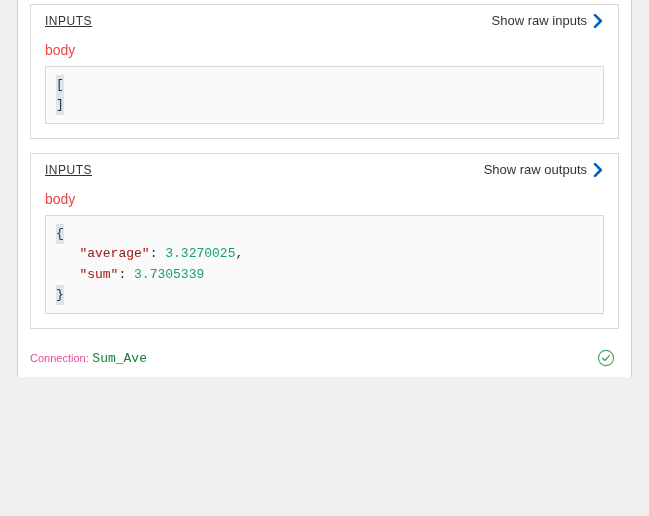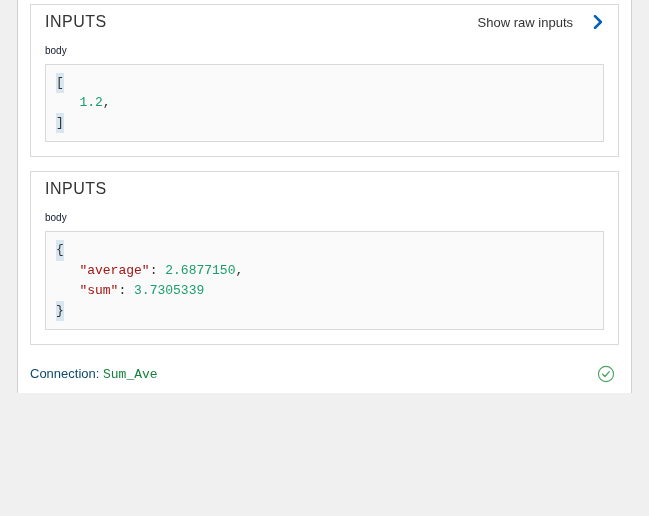--- a/index.html
+++ b/index.html
@@ -27,43 +27,44 @@
       padding: 8px 14px 14px 14px;
       background: #ffffff;
     }
     .panel-header {
       display: flex;
       justify-content: space-between;
       align-items: center;
       margin-bottom: 14px;
     }
     .panel-title {
-      font-size: 16px;
+      font-size: 12px;
       letter-spacing: 0.5px;
       color: #333;
       font-weight: 400;
+      text-decoration: underline;
     }
     .show-raw {
       display: flex;
       align-items: center;
-      gap: 20px;
+      gap: 6px;
       color: #333;
       font-size: 13px;
       cursor: pointer;
       user-select: none;
     }
     .chevron {
       display: inline-flex;
       align-items: center;
       justify-content: center;
     }
     .chevron svg { width: 11px; height: 14px; }
     .body-label {
-      font-size: 10px;
-      color: #0f172a;
+      font-size: 14px;
+      color: #ef4444;
       margin-bottom: 8px;
       font-weight: 400;
     }
     .code-box {
       border: 1px solid #d9d9d9;
       background: #fafafa;
       padding: 8px 10px;
       font-family: Consolas, "Courier New", monospace;
       font-size: 13px;
       line-height: 1.55;
@@ -76,21 +77,21 @@
     }
     .tok-num { color: #1a9e6d; }
     .tok-str { color: #a31515; }
     .tok-punct { color: #333; }
     .footer {
       display: flex;
       justify-content: space-between;
       align-items: center;
       padding: 6px 4px 10px 0;
     }
-    .conn-label { color: #0c4a6e; font-size: 13px; }
+    .conn-label { color: #ec4899; font-size: 11px; }
     .conn-name { color: #15803d; font-family: Consolas, "Courier New", monospace; font-size: 13px; }
     .status-icon { display: inline-flex; }
     .status-icon svg { width: 18px; height: 18px; }
   </style>
 </head>
 <body>
 
 <div class="outer">
 
   <div class="panel">
@@ -101,33 +102,40 @@
         <span class="chevron">
           <svg viewBox="0 0 8 12" fill="none">
               <path d="M1 1 L6 6 L1 11" stroke="#0160b8" stroke-width="2.2" stroke-linecap="round" stroke-linejoin="round"></path>
             </svg>
         </span>
       </div>
     </div>
     <div class="body-label">body</div>
     <div class="code-box">
       <div class="line"><span class="hl-hi tok-punct">[</span></div>
-      <div class="line">   <span class="tok-num">1.2</span><span class="tok-punct">,</span></div>
       <div class="line"><span class="hl-hi tok-punct">]</span></div>
     </div>
   </div>
 
   <div class="panel">
     <div class="panel-header">
       <div class="panel-title">INPUTS</div>
+      <div class="show-raw">
+        <span>Show raw outputs</span>
+        <span class="chevron">
+          <svg viewBox="0 0 8 12" fill="none">
+              <path d="M1 1 L6 6 L1 11" stroke="#0160b8" stroke-width="2.2" stroke-linecap="round" stroke-linejoin="round"></path>
+            </svg>
+        </span>
+      </div>
     </div>
     <div class="body-label">body</div>
     <div class="code-box">
       <div class="line"><span class="hl-hi tok-punct">{</span></div>
-      <div class="line">   <span class="tok-str">"average"</span><span class="tok-punct">: </span><span class="tok-num">2.6877150</span><span class="tok-punct">,</span></div>
+      <div class="line">   <span class="tok-str">"average"</span><span class="tok-punct">: </span><span class="tok-num">3.3270025</span><span class="tok-punct">,</span></div>
       <div class="line">   <span class="tok-str">"sum"</span><span class="tok-punct">: </span><span class="tok-num">3.7305339</span></div>
       <div class="line"><span class="hl-hi tok-punct">}</span></div>
     </div>
   </div>
 
   <div class="footer">
     <div>
       <span class="conn-label">Connection:</span>
       <span> </span>
       <span class="conn-name">Sum_Ave</span>

